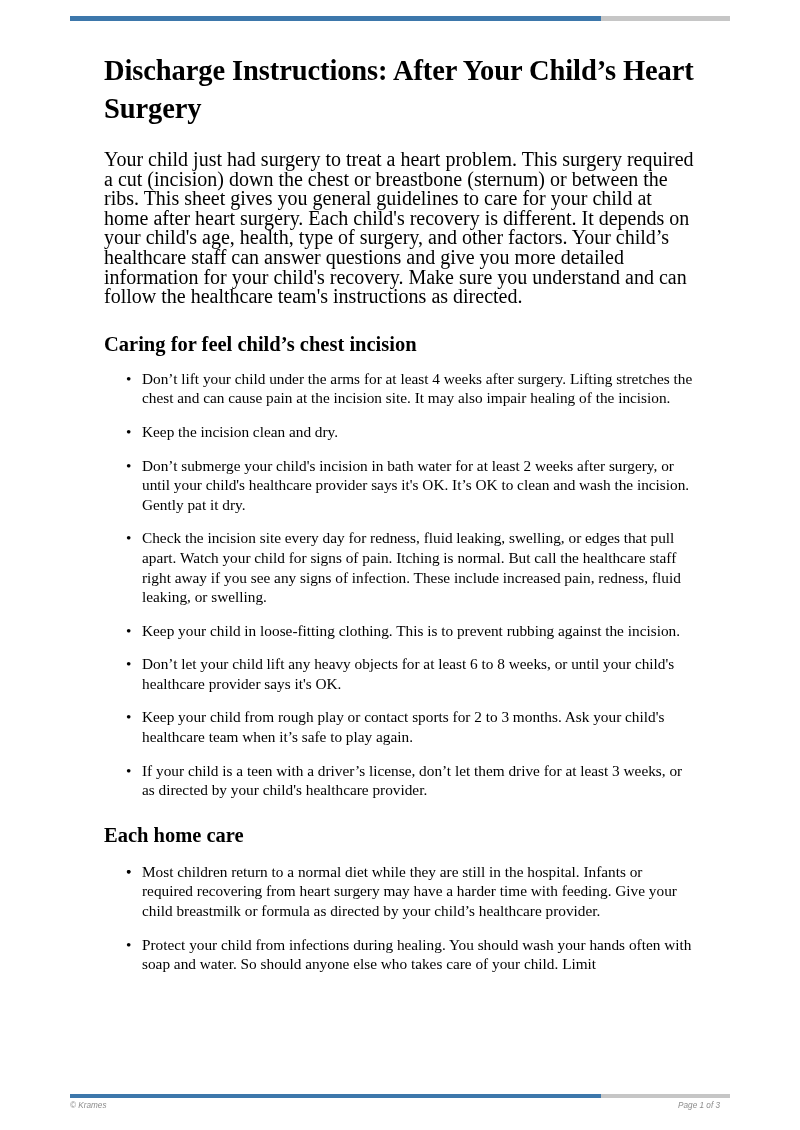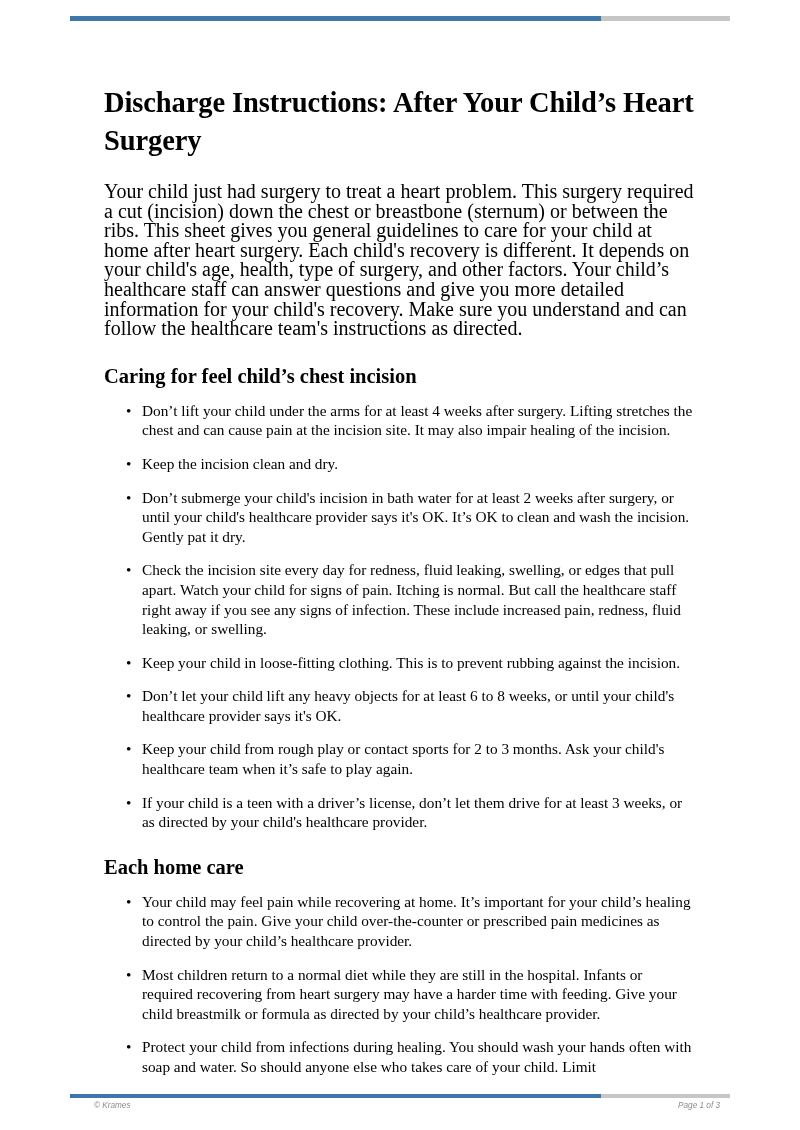--- a/index.html
+++ b/index.html
@@ -40,21 +40,20 @@
     width: 80.5%;
     background: #3d77ab;
   }
 
   
   .content {
     position: absolute;
     left: 104px;
     top: 52px;
     width: 592px;
-    margin-top: 32px;
   }
 
   h1.doc-title {
     font-size: 28.5px;
     line-height: 38px;
     font-weight: bold;
     margin: 0 0 22px 0;
     letter-spacing: -0.1px;
   }
 
@@ -124,21 +123,20 @@
     height: 16px;
     font-family: "Liberation Sans", "DejaVu Sans", sans-serif;
     font-style: italic;
     font-size: 8.2px;
     color: #8c8c8c;
   }
   .footer .left {
     position: absolute;
     left: 0;
     top: 0;
-    margin-left: 24px;
   }
   .footer .right {
     position: absolute;
     right: 10px;
     top: 0;
   }
 </style>
 </head>
 <body>
 
@@ -190,21 +188,20 @@
           <span>If your child is a teen with a driver’s license, don’t let them drive for at least 3 weeks, or as directed by your child's healthcare provider.</span>
         </li>
       </ul>
     </div>
 
     <div class="section-block">
       <h2 class="section-title">Each home care</h2>
       <ul class="bullets">
         <li>
           <span class="bullet-dot">•</span>
-          <span>Your child may feel pain while recovering at home. It’s important for your child’s healing to control the pain. Give your child over-the-counter or prescribed pain medicines as directed by your child’s healthcare provider.</span>
         </li>
         <li>
           <span class="bullet-dot">•</span>
           <span>Most children return to a normal diet while they are still in the hospital. Infants or required recovering from heart surgery may have a harder time with feeding. Give your child breastmilk or formula as directed by your child’s healthcare provider.</span>
         </li>
         <li>
           <span class="bullet-dot">•</span>
           <span>Protect your child from infections during healing. You should wash your hands often with soap and water. So should anyone else who takes care of your child. Limit</span>
         </li>
       </ul>

